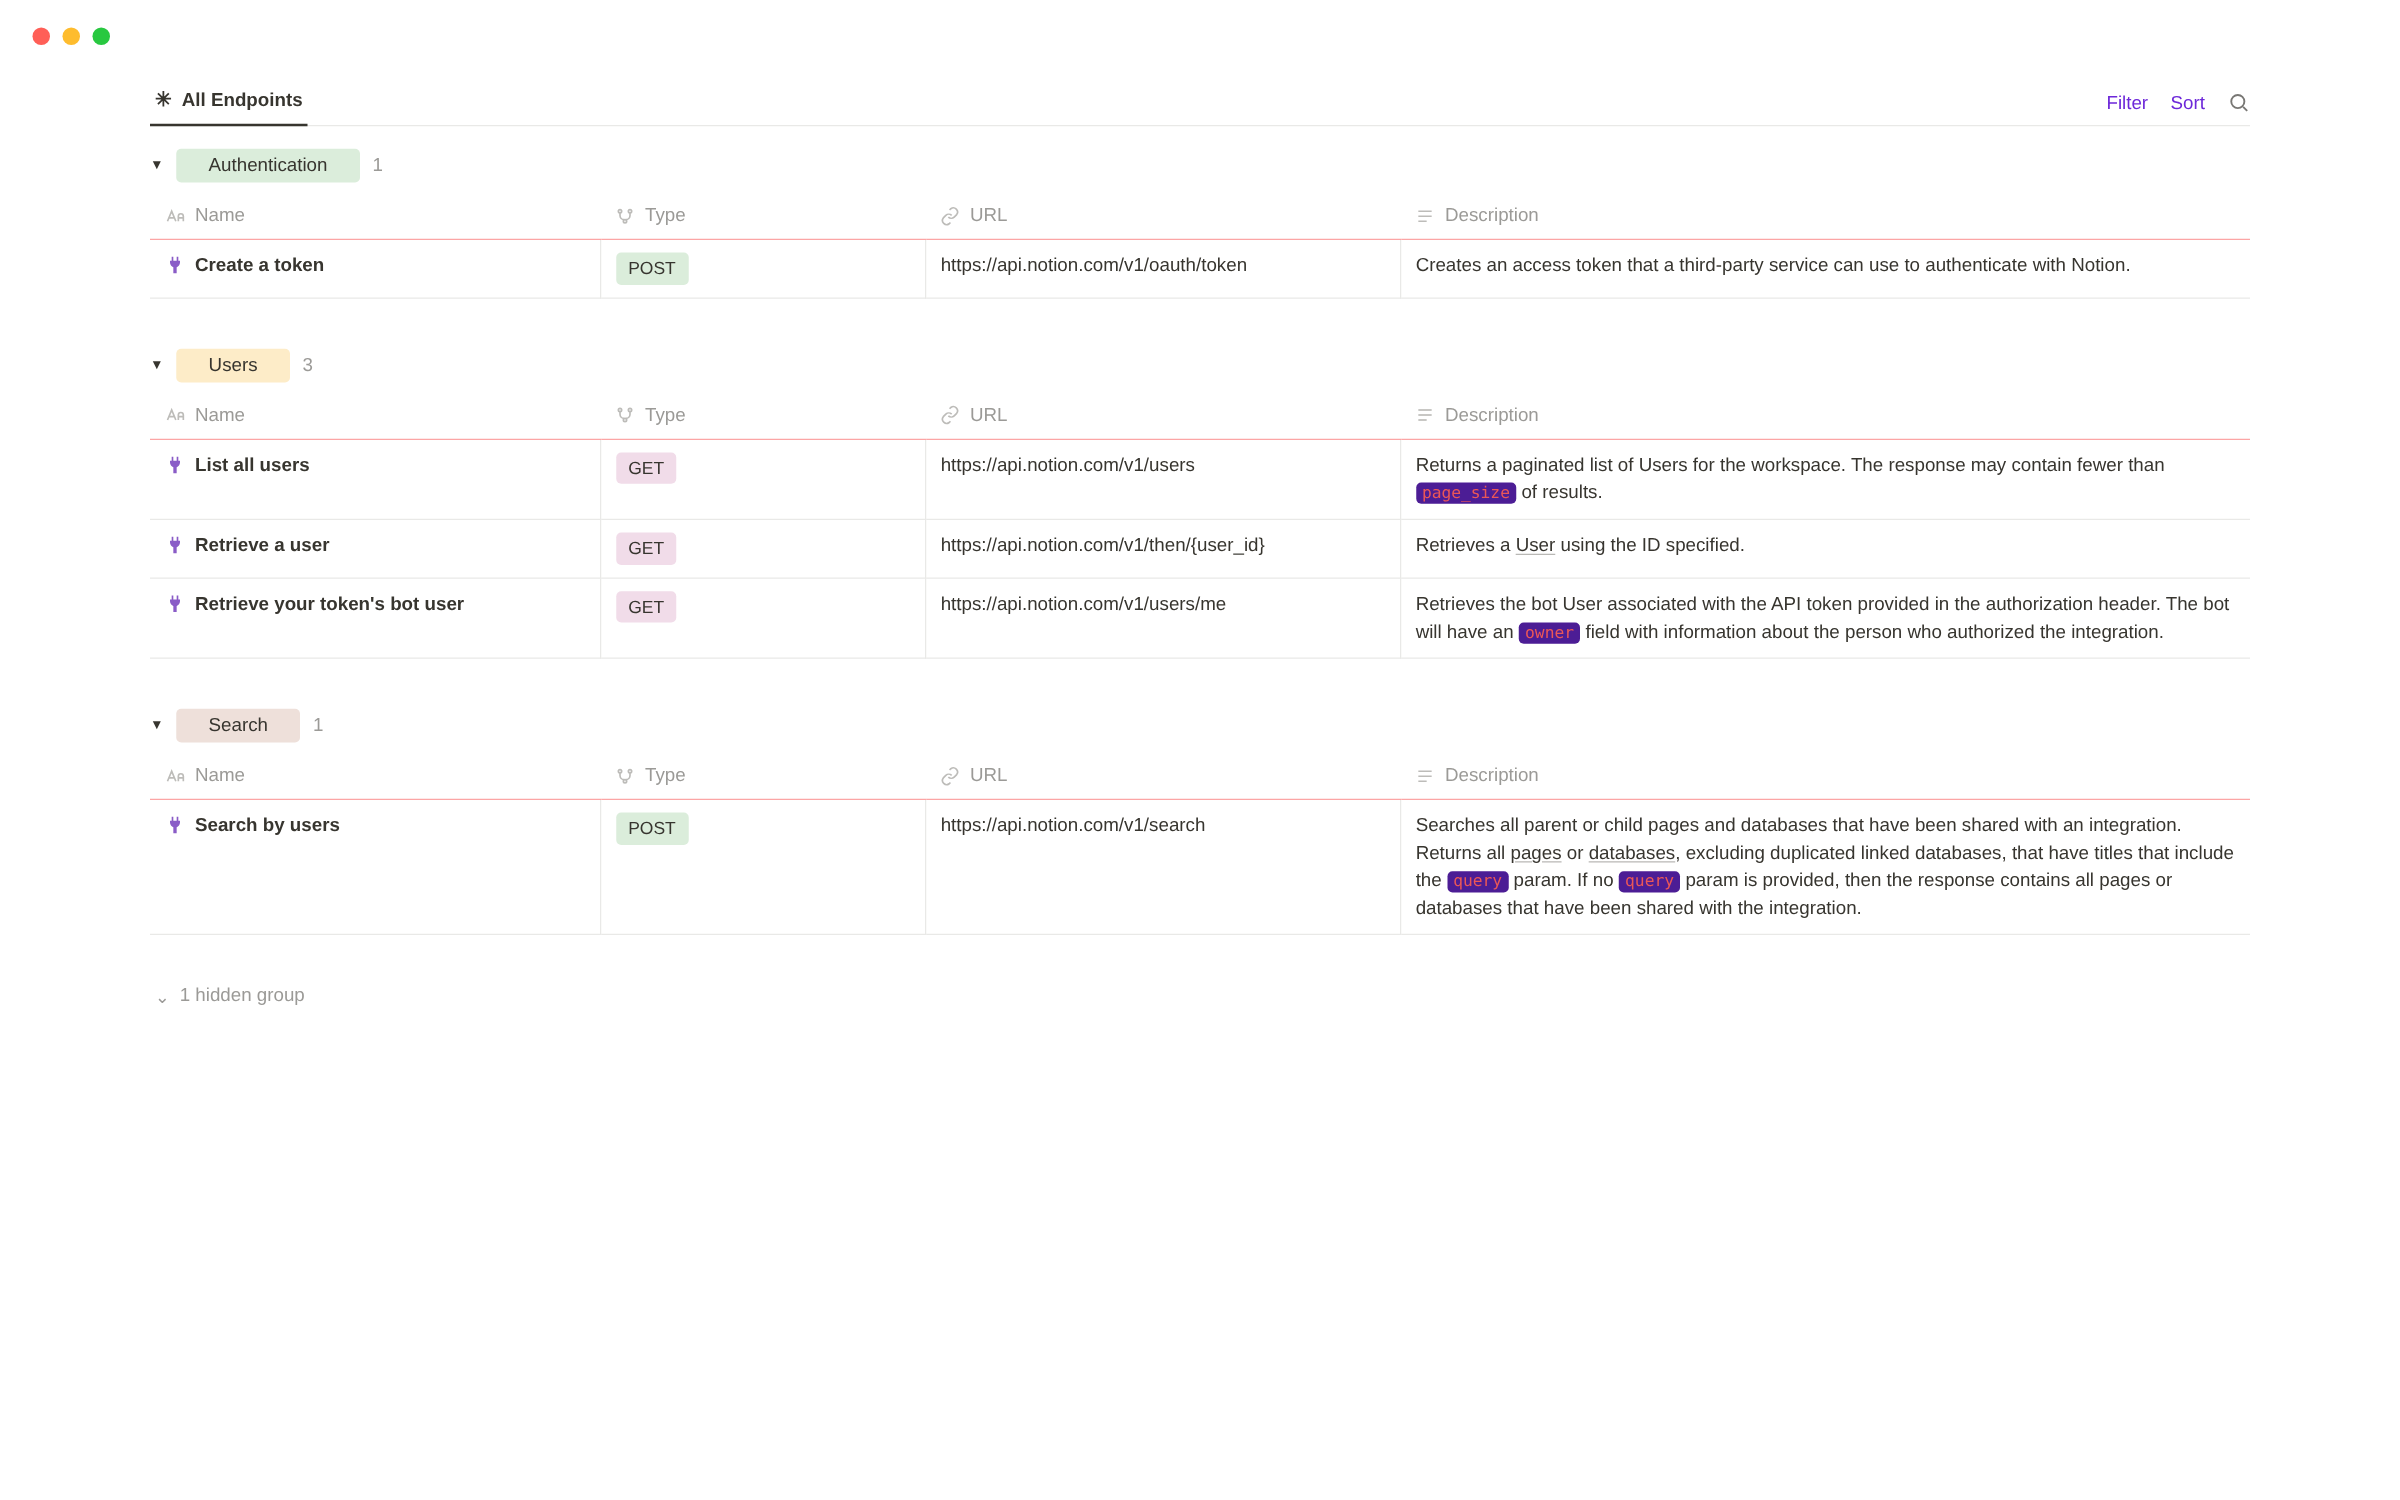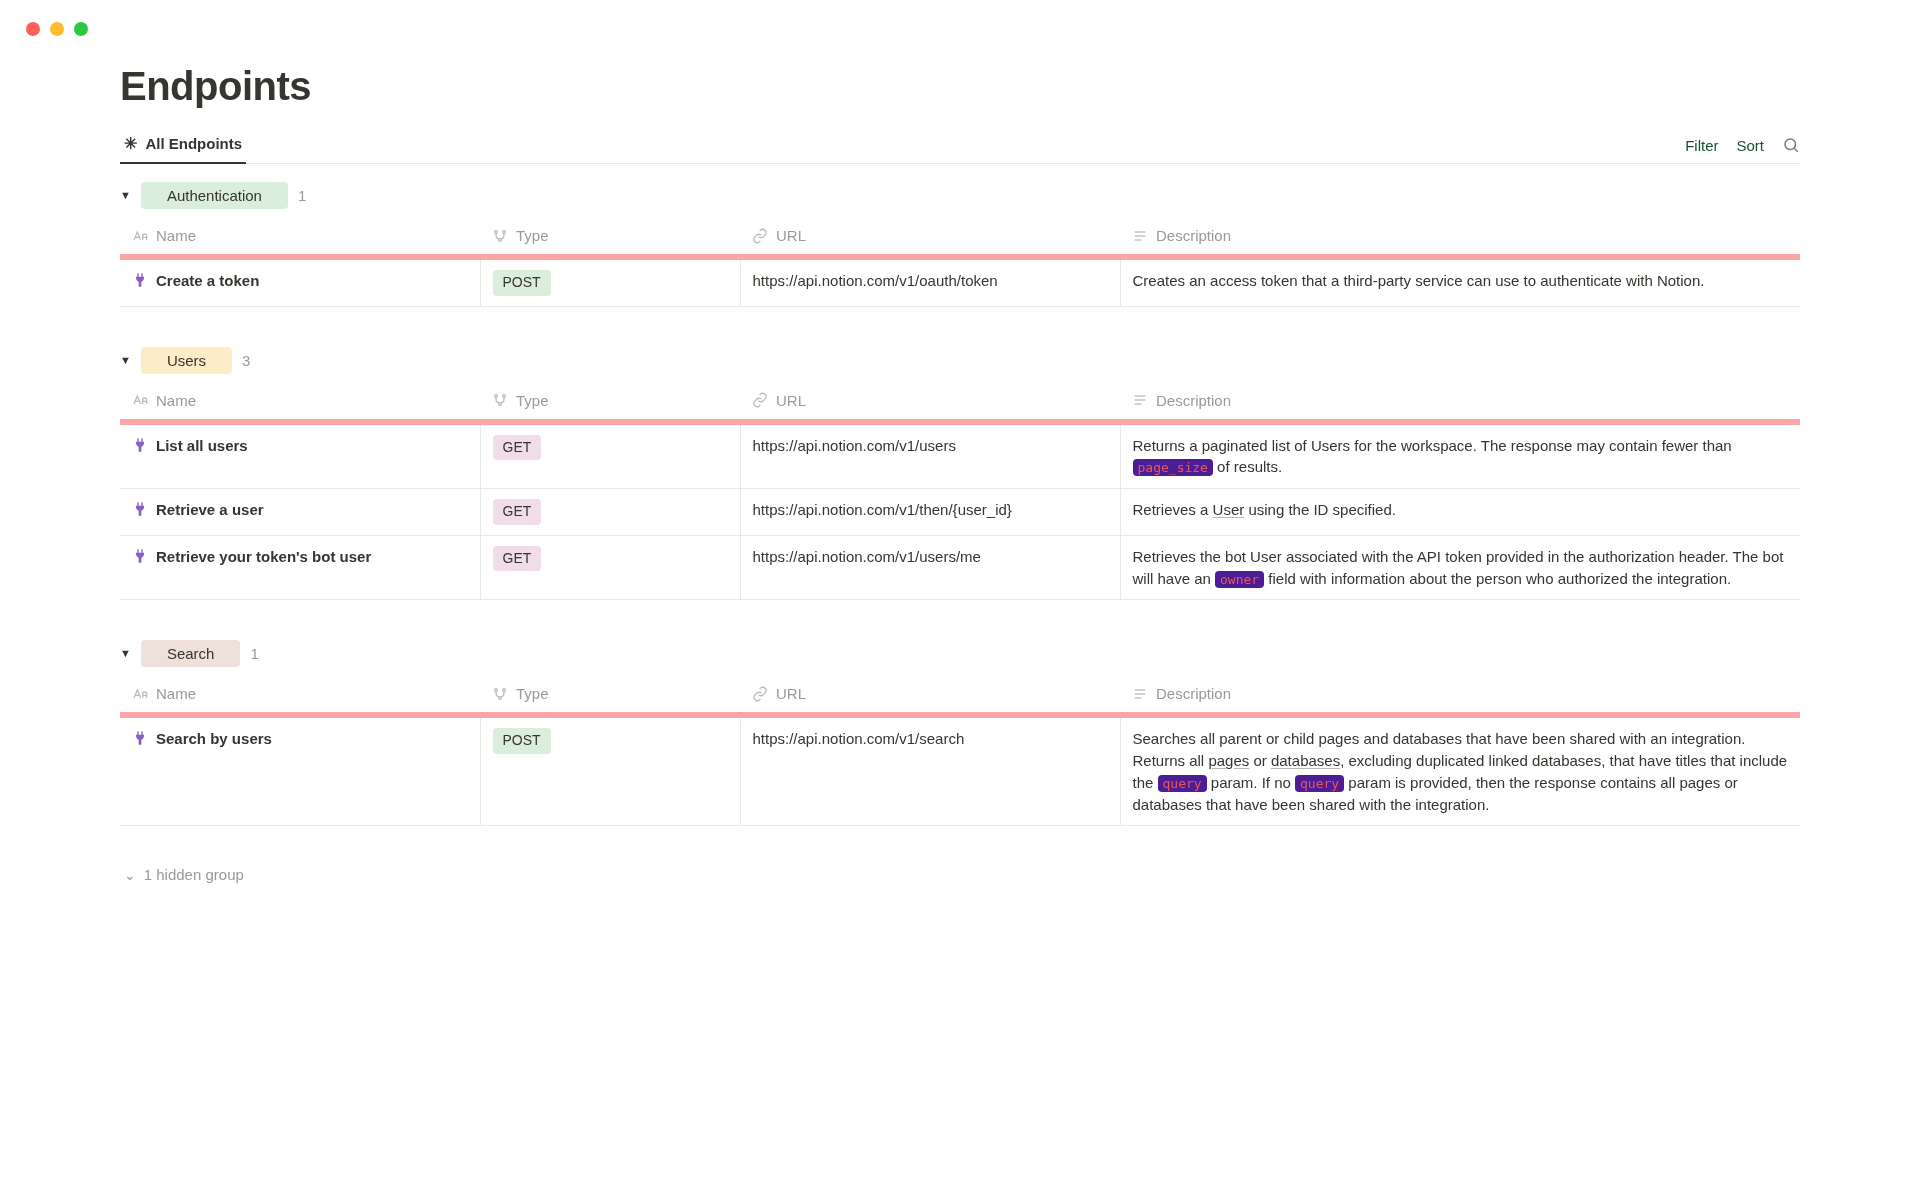--- a/index.html
+++ b/index.html
@@ -26,21 +26,21 @@
   }
   .tab {
     display:flex; align-items:center; gap:8px;
     padding: 8px 4px 10px 4px;
     font-weight:600; font-size:15px;
     color:#37352f;
     border-bottom:2px solid #37352f;
     margin-bottom:-1px;
   }
   .tab .tab-icon { font-size:16px; line-height:1; color:#37352f;}
-  .tab-actions { margin-left:auto; display:flex; align-items:center; gap:18px; color:#14532d; font-size:15px;}
+  .tab-actions { margin-left:auto; display:flex; align-items:center; gap:18px; color:#6d28d9; font-size:15px;}
   .tab-actions .action { cursor:pointer; }
   .search-icon svg { display:block; }
 
   .group { margin-bottom:40px; }
   .group-header { display:flex; align-items:center; gap:10px; margin-bottom:8px; }
   .caret { color:#37352f; font-size:11px; line-height:1; cursor:pointer; user-select:none; }
   .group-tag {
     display:inline-flex; align-items:center; justify-content:center;
     padding:3px 26px; border-radius:4px; font-size:15px; line-height:1.4;
   }
@@ -53,21 +53,21 @@
   .tag-pink { background:#f1dce9; }
 
   .table { width:100%; border-collapse:collapse; table-layout:fixed; }
   .table col.c-name { width:360px; }
   .table col.c-type { width:260px; }
   .table col.c-url  { width:380px; }
   .table col.c-desc { width:auto; }
 
   .table th {
     text-align:left; font-weight:400; color:#9b9a97; font-size:15px;
-    padding:10px 12px; border-bottom:6px solid #fca5a5;
+    padding:10px 12px; border-bottom:1px solid #fca5a5;
     vertical-align:middle;
   }
   .th-inner { display:flex; align-items:center; gap:8px; }
   .th-icon { color:#bdbcb9; display:inline-flex; }
   .th-icon svg { display:block; }
 
   .table td {
     padding:10px 12px; border:1px solid #e9e9e7; vertical-align:top;
     font-size:15px; line-height:1.45; color:#37352f;
     border-left:none;
@@ -96,21 +96,20 @@
 <body>
 
 <div class="window">
   <div class="traffic-lights">
     <div class="dot red"></div>
     <div class="dot yellow"></div>
     <div class="dot green"></div>
   </div>
 
   <div class="content">
-    <h1 class="page-title">Endpoints</h1>
 
     <div class="tab-row">
       <div class="tab">
         <span class="tab-icon">✳</span>
         <span>All Endpoints</span>
       </div>
       <div class="tab-actions">
         <span class="action">Filter</span>
         <span class="action">Sort</span>
         <span class="action search-icon">

